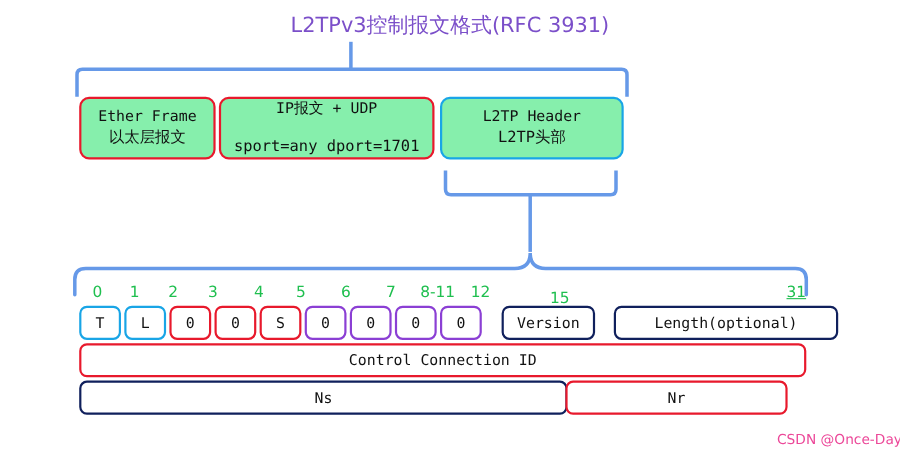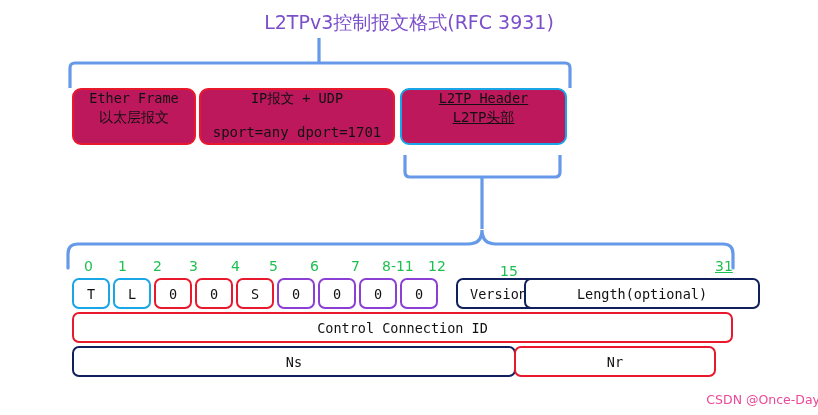--- a/index.html
+++ b/index.html
@@ -35,33 +35,34 @@
     color: #7b4fc9;
     letter-spacing: 0px;
     white-space: nowrap;
   }
 
   
   .layerbox {
     position: absolute;
     box-sizing: border-box;
     border-radius: 9px;
-    background: #be185d;
+    background: #86efac;
     display: flex;
     flex-direction: column;
     align-items: center;
+    justify-content: center;
     font-family: "DejaVu Sans Mono", monospace;
     color: #111111;
     line-height: 1.32;
   }
   .layerbox .l1 { font-size: 13.5px; white-space: nowrap; }
   .layerbox .l2 { font-size: 14px; white-space: nowrap; }
 
   .lb-red  { border: 2.4px solid #e8192c; }
-  .lb-blue { border: 2.4px solid #19a5e6; text-decoration: underline; }
+  .lb-blue { border: 2.4px solid #19a5e6; }
 
   
   .ruler-num {
     position: absolute;
     font-family: "DejaVu Sans", sans-serif;
     font-size: 14px;
     color: #1fbf4f;
     white-space: nowrap;
     top: 258px;
   }
@@ -148,21 +149,21 @@
   <div class="cell c-blue" style="left:72px; top:278px; width:38px; height:31px;">T</div>
   <div class="cell c-blue" style="left:113px; top:278px; width:38px; height:31px;">L</div>
   <div class="cell c-red" style="left:154px; top:278px; width:38px; height:31px;">0</div>
   <div class="cell c-red" style="left:195px; top:278px; width:38px; height:31px;">0</div>
   <div class="cell c-red" style="left:236px; top:278px; width:38px; height:31px;">S</div>
   <div class="cell c-purple" style="left:277px; top:278px; width:38px; height:31px;">0</div>
   <div class="cell c-purple" style="left:318px; top:278px; width:38px; height:31px;">0</div>
   <div class="cell c-purple" style="left:359px; top:278px; width:38px; height:31px;">0</div>
   <div class="cell c-purple" style="left:400px; top:278px; width:38px; height:31px;">0</div>
   <div class="cell c-navy" style="left:456px; top:278px; width:85px; height:31px;">Version</div>
-  <div class="cell c-navy" style="left:524px; top:278px; width:236px; height:31px;">Length(optional)</div>
+  <div class="cell c-navy" style="left:558px; top:278px; width:204px; height:31px;">Length(optional)</div>
 
   <div class="cell c-red" style="left:72px; top:312px; width:661px; height:31px;">Control Connection ID</div>
 
   <div class="cell c-navy" style="left:72px; top:346px; width:444px; height:31px;">Ns</div>
   <div class="cell c-red" style="left:514px; top:346px; width:202px; height:31px;text-align:center;">Nr</div>
 
   <div class="watermark">CSDN @Once-Day</div>
 
 </div>
 

